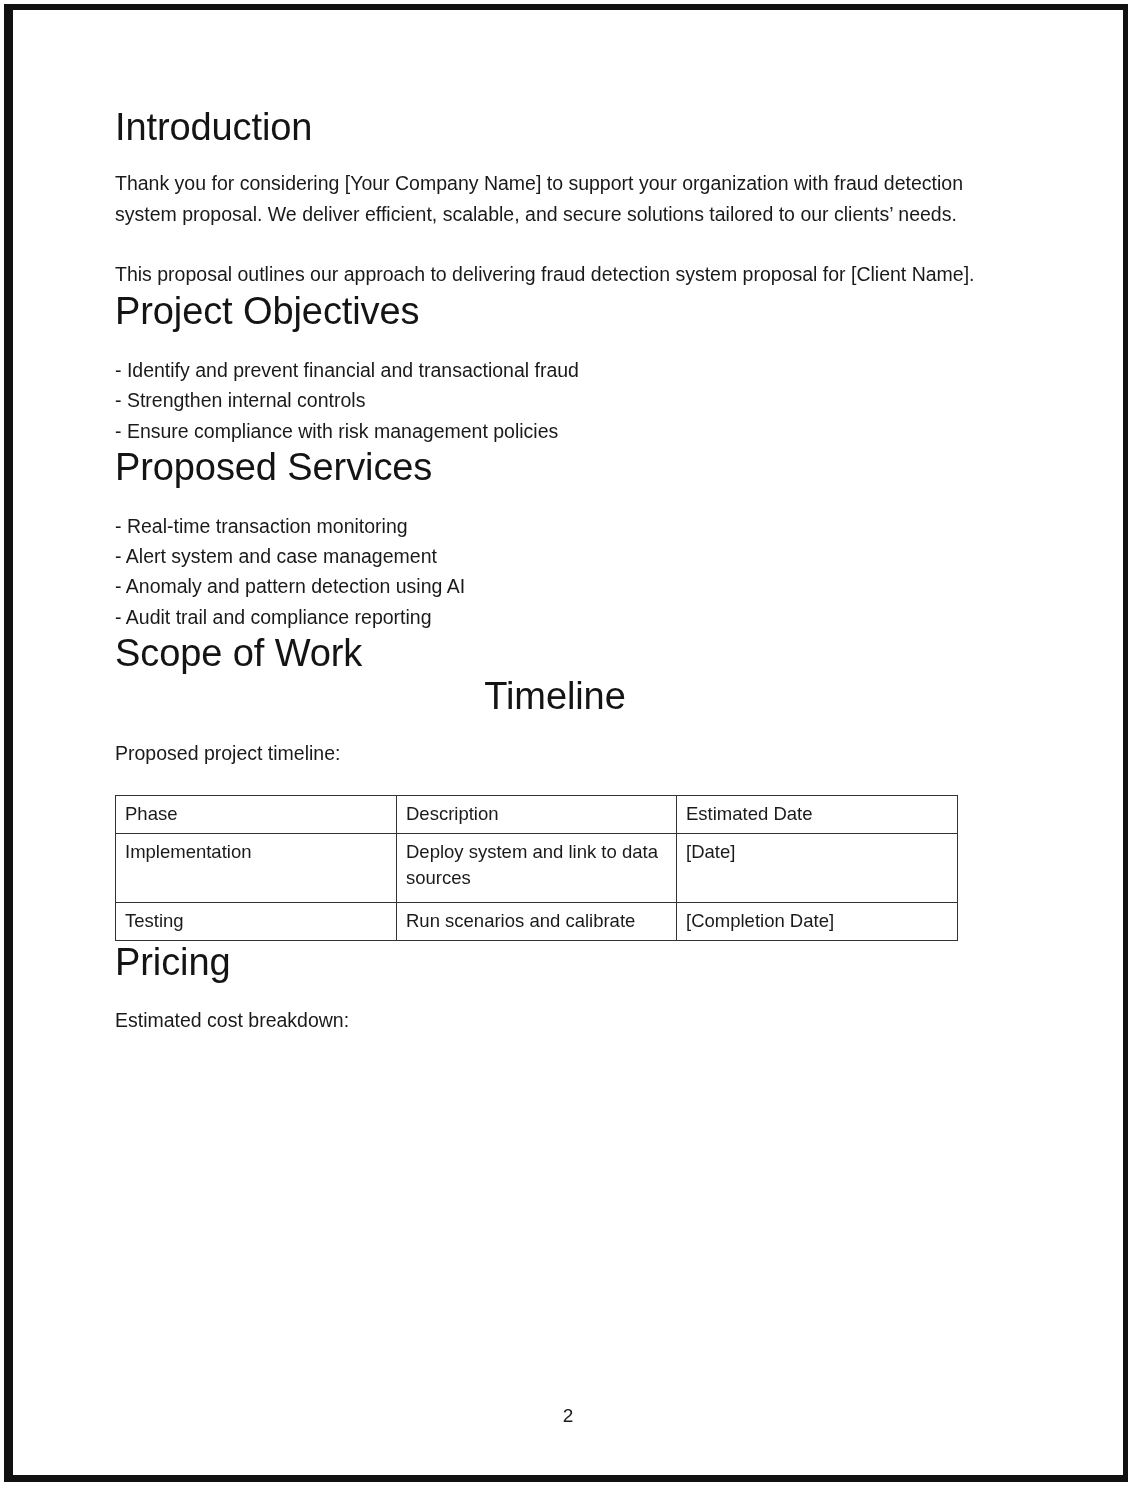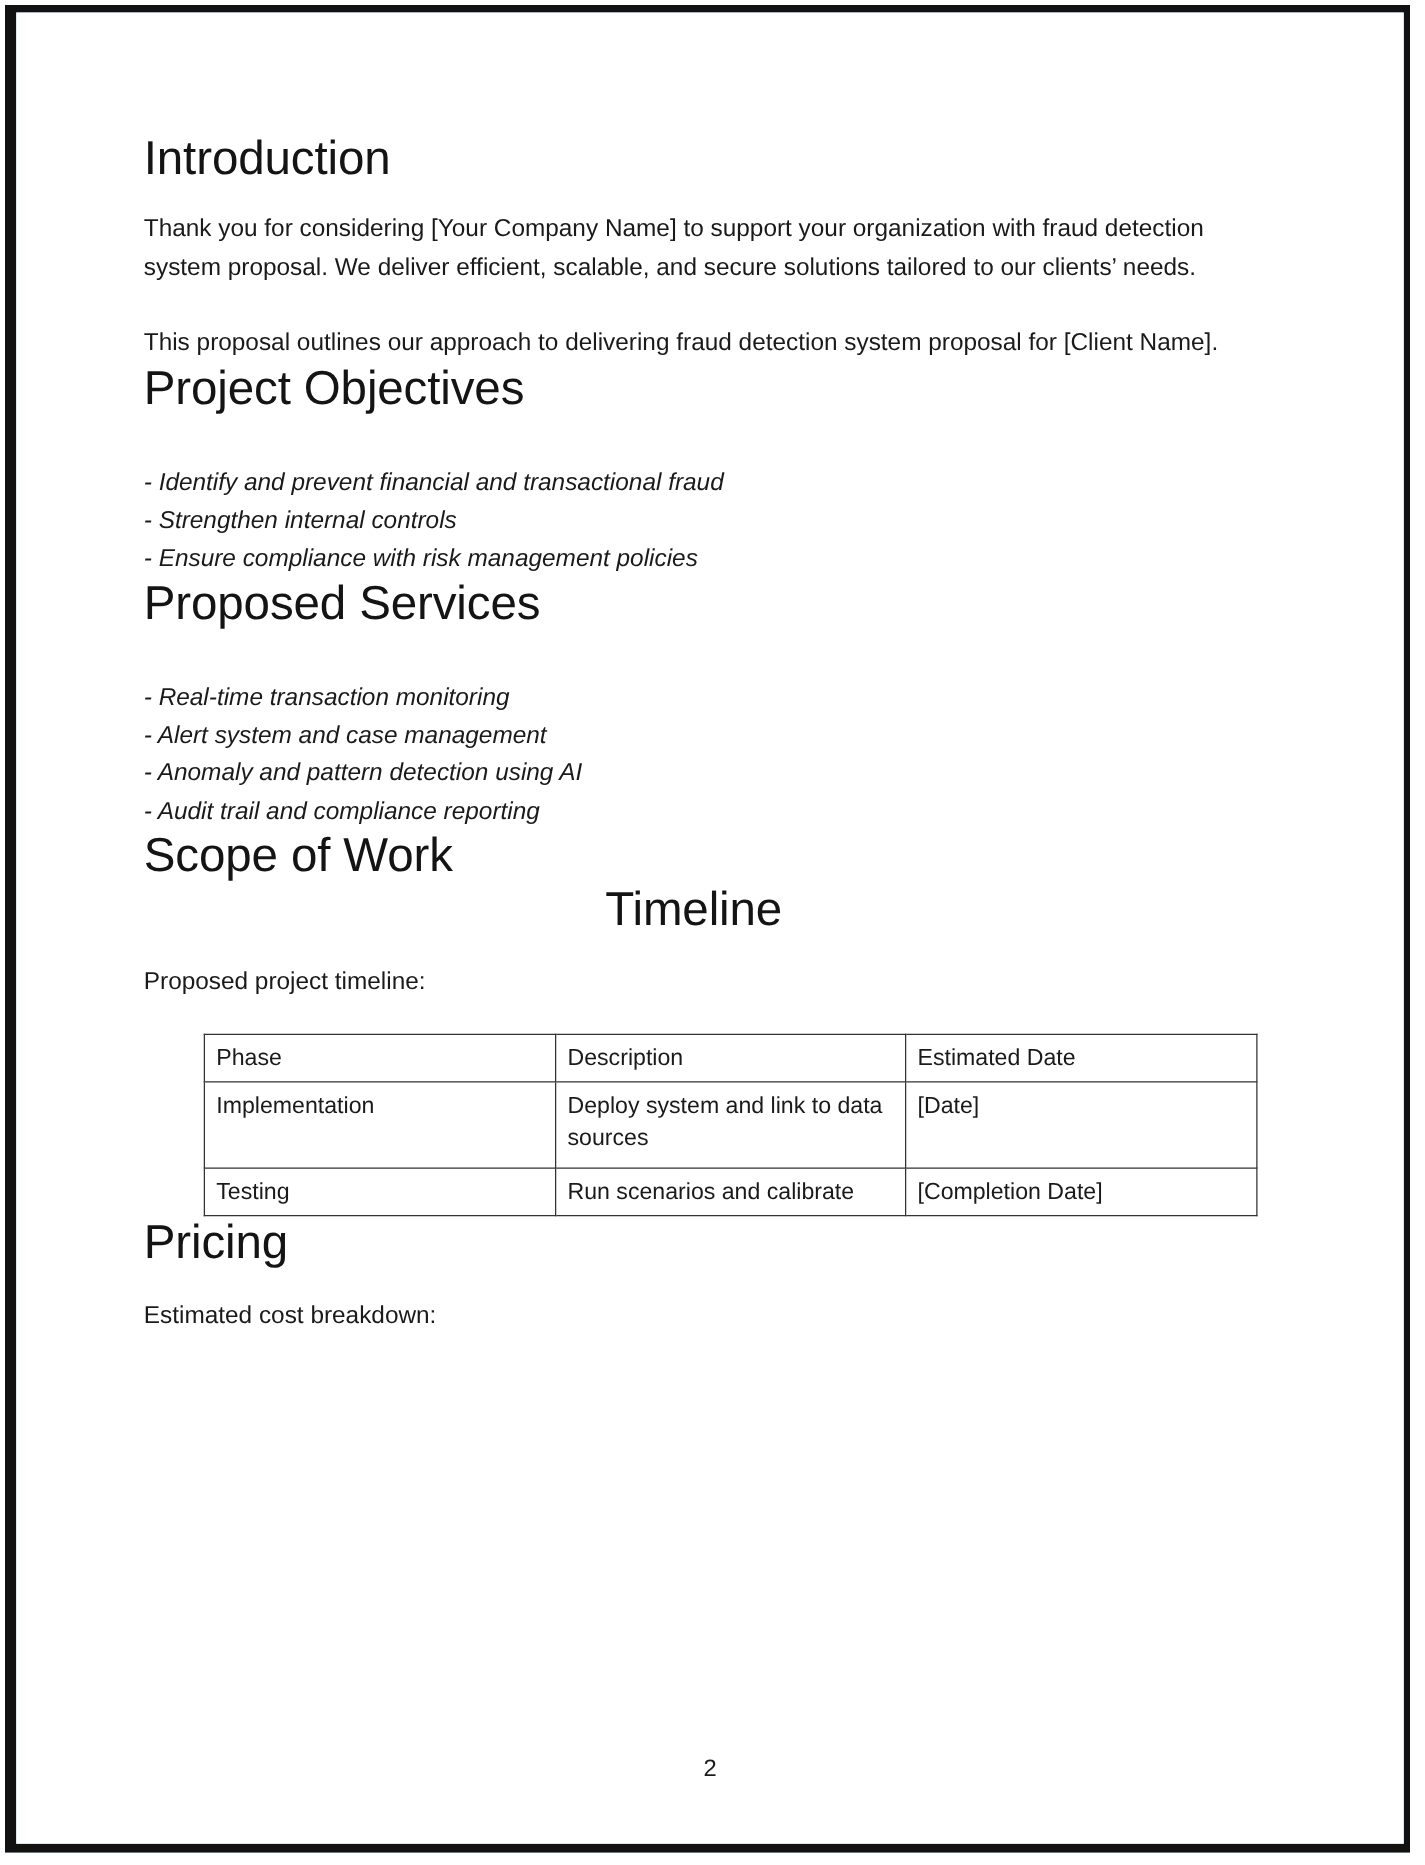--- a/index.html
+++ b/index.html
@@ -19,21 +19,21 @@
     position: absolute;
     left: 4px;
     top: 4px;
     width: 1124px;
     height: 1478px;
     box-sizing: border-box;
     border-left: 9px solid #111111;
     border-top: 6px solid #111111;
     border-right: 5px solid #111111;
     border-bottom: 7px solid #111111;
-    background: #7dd3fc;
+    background: #a3a3a3;
   }
 
   .page-body {
     position: relative;
     width: 100%;
     height: 100%;
     background: #ffffff;
   }
 
   .content {
@@ -73,38 +73,36 @@
 
   p.lead-in {
     font-size: 19.5px;
     line-height: 1.5;
     margin: 22px 0 0 0;
     color: #1a1a1a;
   }
 
   ul.dash-list {
     list-style: none;
-    margin: 38px 0 0 0;
+    margin: 22px 0 0 0;
     padding: 0;
-    font-style: italic;
   }
   ul.dash-list li {
     font-size: 19.5px;
     line-height: 1.56;
     color: #1a1a1a;
     padding-left: 0;
     white-space: pre;
   }
 
   table.timeline-table {
     margin-top: 26px;
     border-collapse: collapse;
     width: 842px;
     table-layout: fixed;
-    margin-left: 48px;
   }
   table.timeline-table td {
     border: 1.6px solid #333333;
     font-size: 18.5px;
     line-height: 1.42;
     padding: 5px 9px 6px 9px;
     vertical-align: top;
     color: #1a1a1a;
   }
   table.timeline-table col.c1 { width: 281px; }

